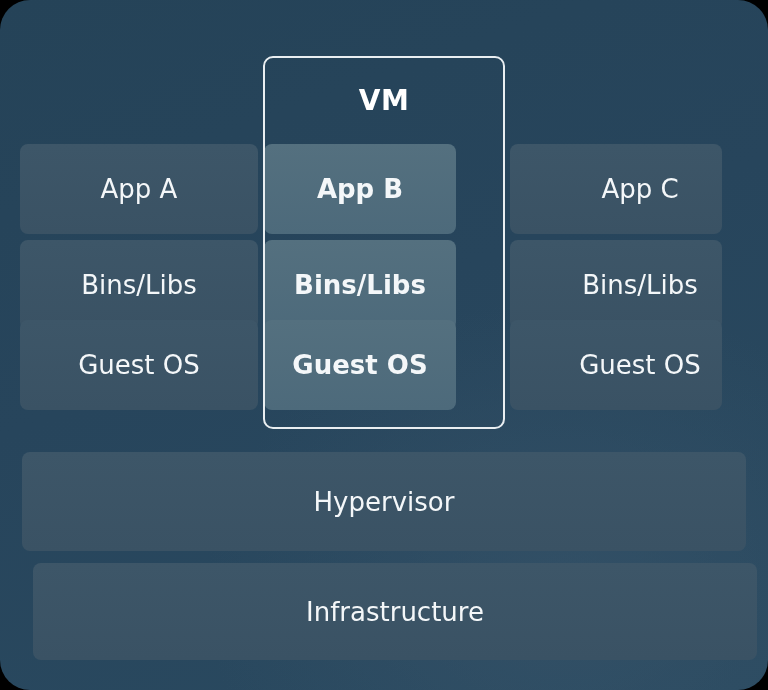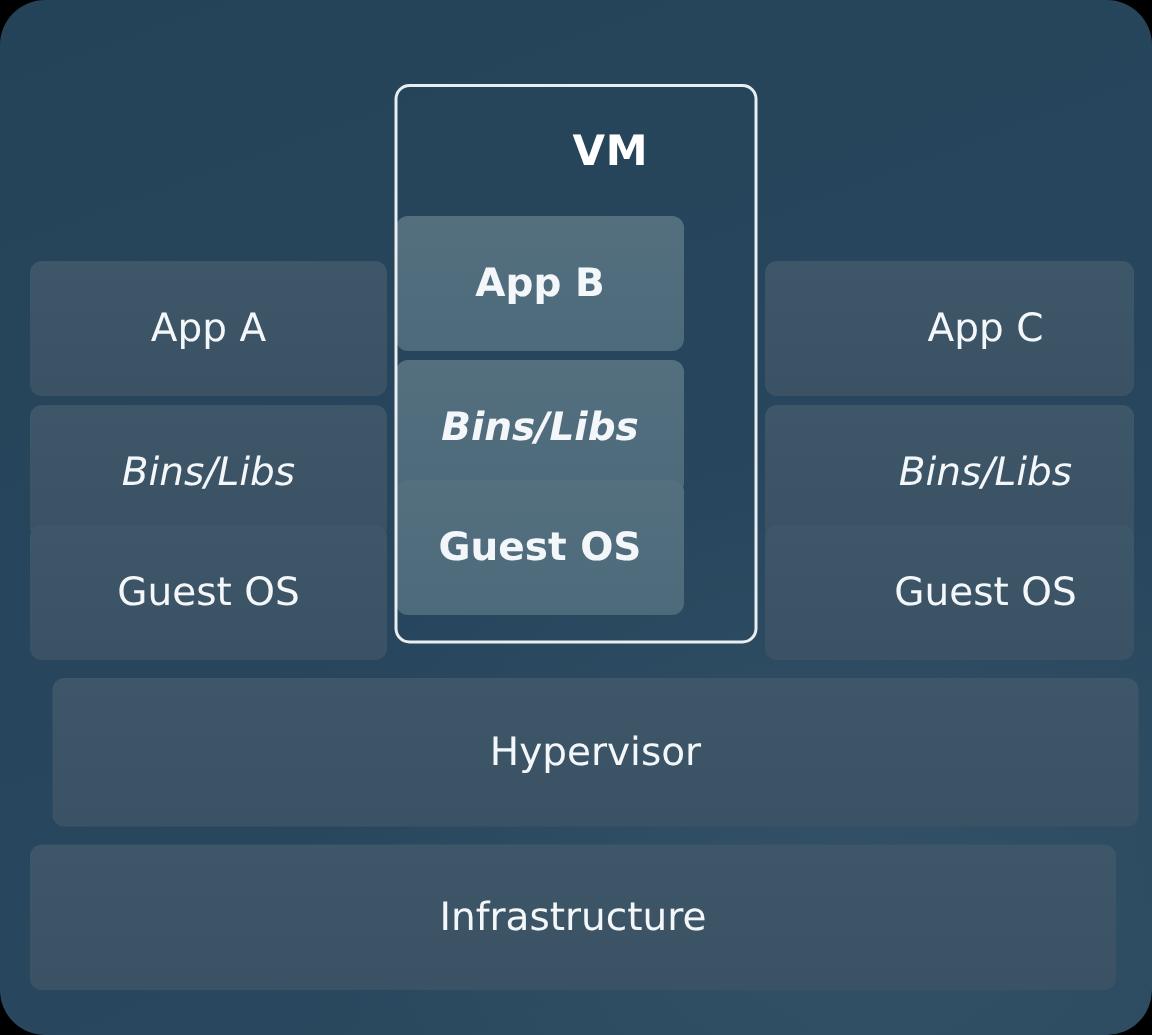--- a/index.html
+++ b/index.html
@@ -49,65 +49,63 @@
     width: 242px;
     height: 88px;
     display: flex;
     align-items: center;
     justify-content: center;
     color: #ffffff;
     font-size: 28px;
     font-weight: bold;
     letter-spacing: 0.5px;
     z-index: 5;
-    margin-left: 23px;
   }
 
   
   .cell {
     position: absolute;
     display: flex;
     align-items: center;
     justify-content: center;
     border-radius: 8px;
     color: #f4f7f9;
     text-align: center;
     box-sizing: border-box;
     z-index: 2;
   }
   .side {
     background: linear-gradient(180deg, #3d5668 0%, #3a5264 100%);
     font-size: 26px;
     font-weight: normal;
-    margin-top: 30px;
   }
   .middle {
     background: linear-gradient(180deg, #54707f 0%, #4d6a7b 100%);
     font-size: 26px;
     font-weight: bold;
     z-index: 3;
   }
   .wide {
     background: linear-gradient(180deg, #3d5668 0%, #3a5264 100%);
     font-size: 26px;
     font-weight: normal;
   }
 
   
   .col-left   { left: 20px;  width: 238px; }
   .col-mid    { left: 264px; width: 192px; }
-  .col-right  { left: 510px; width: 246px; padding-left: 48px; }
+  .col-right  { left: 510px; width: 212px; padding-left: 48px; }
 
   
   .row-app    { top: 144px; height: 90px; }
-  .row-bins   { top: 240px; height: 90px; font-style: italic; }
+  .row-bins   { top: 240px; height: 90px; }
   .row-guest  { top: 320px; height: 90px; }
 
-  .row-hyper  { top: 452px; height: 99px;  left: 22px; width: 724px; margin-left: 13px; }
-  .row-infra  { top: 563px; height: 97px;  left: 20px; width: 724px; }
+  .row-hyper  { top: 452px; height: 99px;  left: 22px; width: 724px; }
+  .row-infra  { top: 563px; height: 97px;  left: 33px; width: 724px; }
 </style>
 </head>
 <body>
 
 <div id="stage">
   <div id="card">
 
     <div class="cell side col-left row-app">App A</div>
 
     <div class="cell middle col-mid row-app">App B</div>

